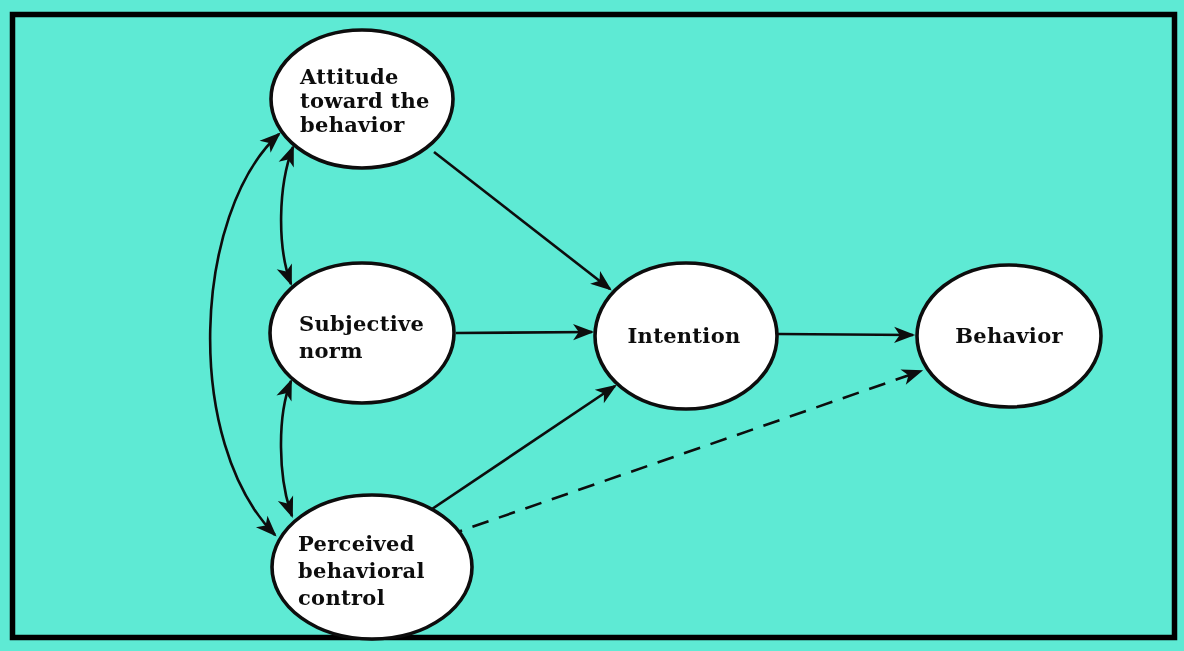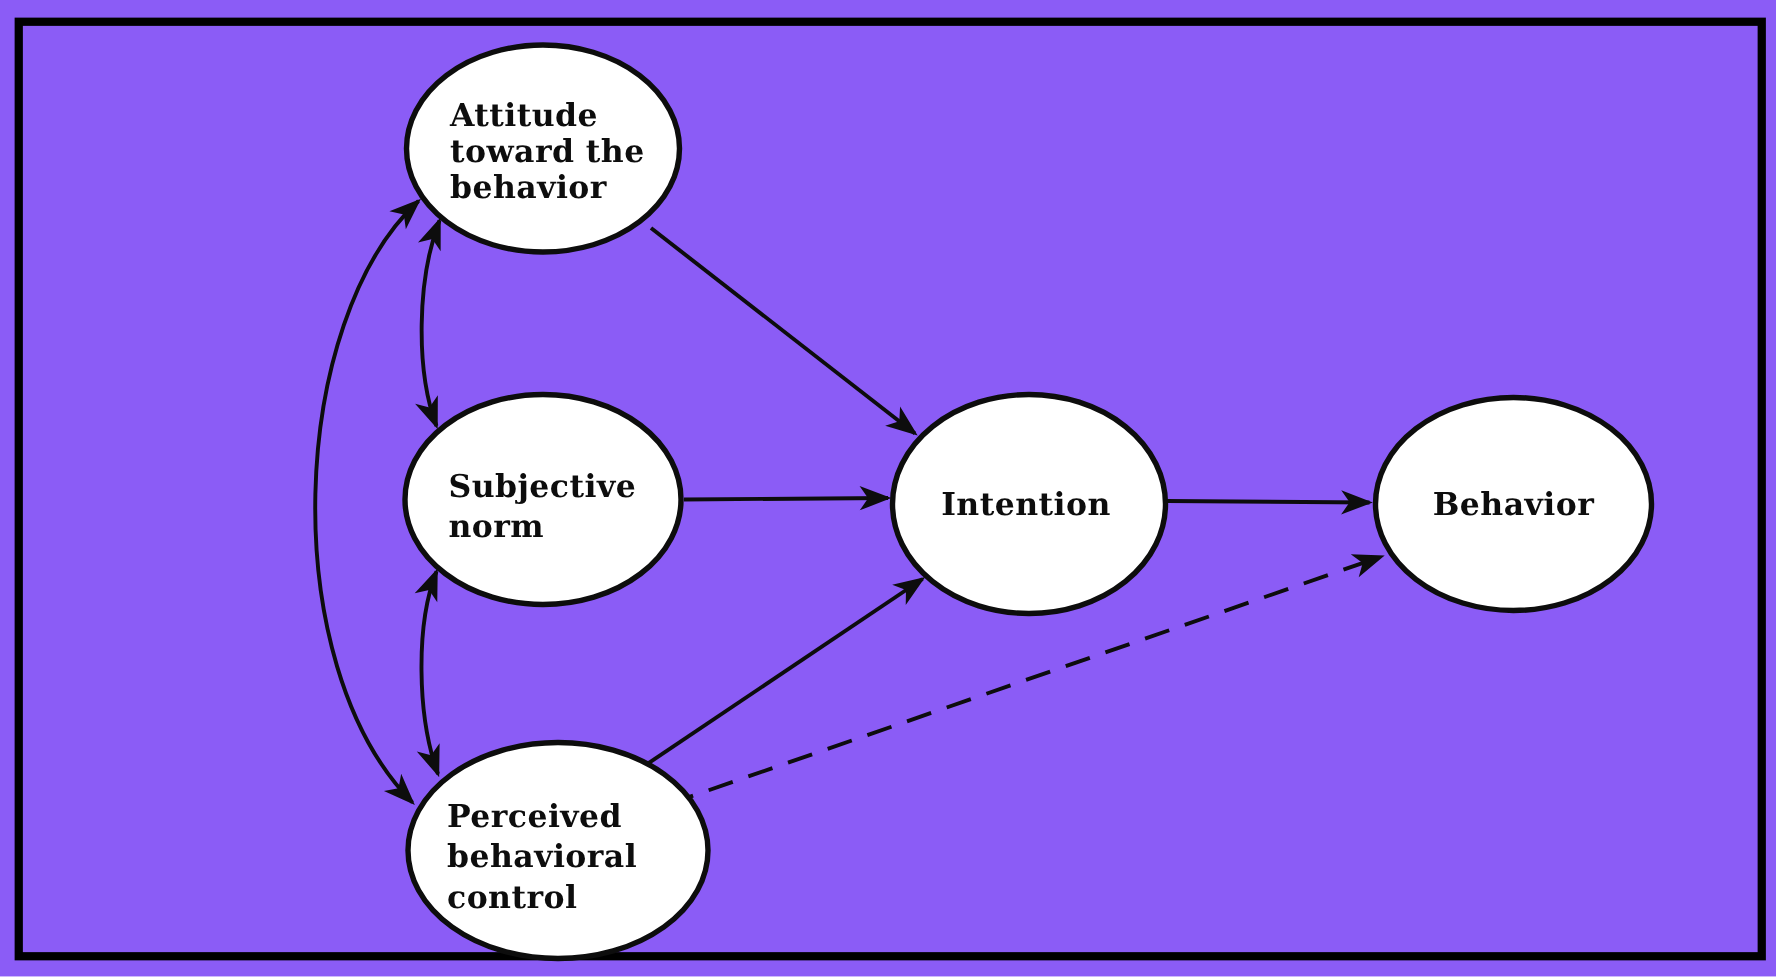--- a/index.html
+++ b/index.html
@@ -4,21 +4,21 @@
 <style>
   html, body {
     margin: 0;
     padding: 0;
     background: #ffffff;
   }
   .page {
     position: relative;
     width: 1184px;
     height: 651px;
-    background: #8b5cf6;
+    background: #5eead4;
     font-family: "DejaVu Serif", serif;
   }
   svg.diagram {
     display: block;
     width: 1184px;
     height: 651px;
   }
   .node-ellipse {
     fill: #ffffff;
     stroke: #0d0d0d;

